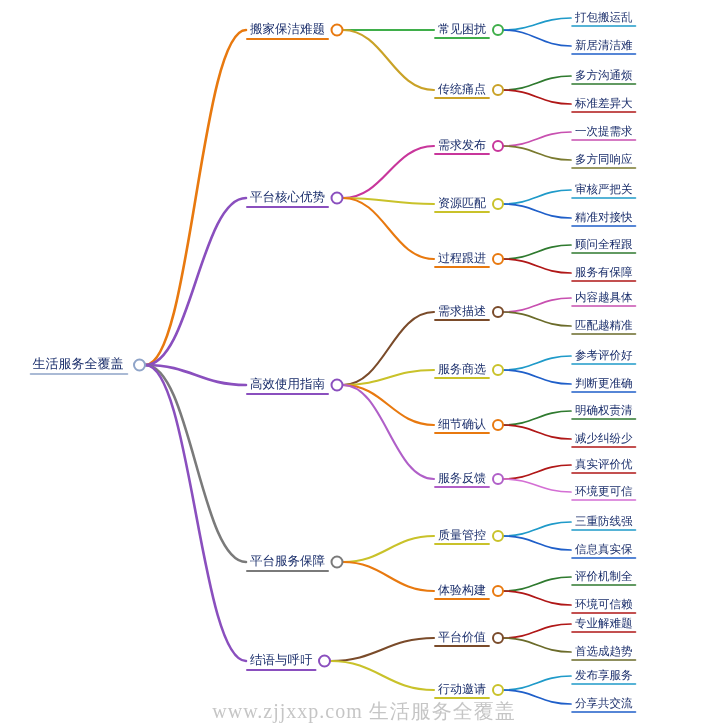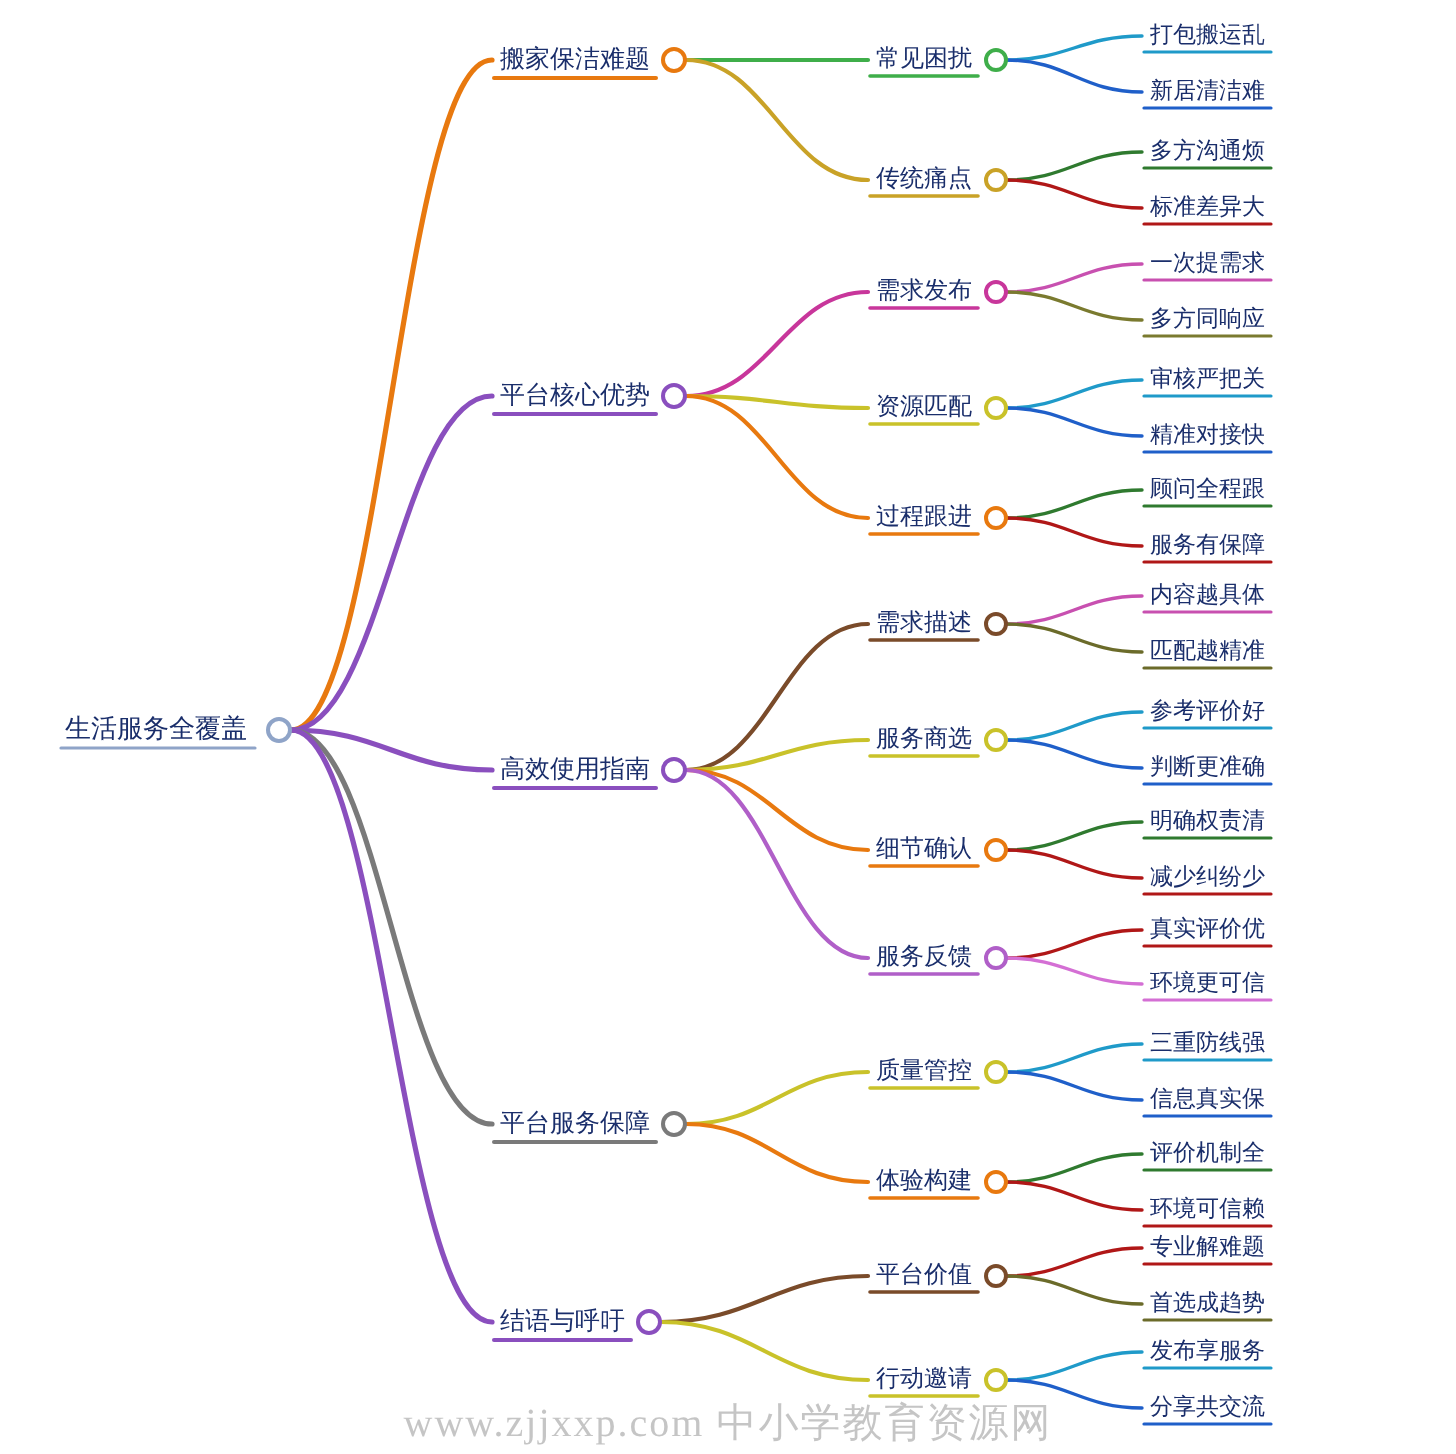--- a/index.html
+++ b/index.html
@@ -204,14 +204,14 @@
         <text x="575" y="652" class="node-label l3-label">首选成趋势</text>
         <path d="M 435 698 L 489 698" stroke="#c9c22a" stroke-width="1.8" fill="none" stroke-linecap="round"></path>
         <text x="438" y="690" class="node-label l2-label">行动邀请</text>
         <circle cx="498" cy="690" r="5" fill="#ffffff" stroke="#c9c22a" stroke-width="2"></circle>
         <path d="M 572 684 L 635.5 684" stroke="#1f9ac9" stroke-width="1.6" fill="none" stroke-linecap="round"></path>
         <text x="575" y="676" class="node-label l3-label">发布享服务</text>
         <path d="M 572 712 L 635.5 712" stroke="#1f5fc9" stroke-width="1.6" fill="none" stroke-linecap="round"></path>
         <text x="575" y="704" class="node-label l3-label">分享共交流</text>
       </g>
     </svg>
-  <div class="watermark">www.zjjxxp.com 中小学教育资源网</div>
+  <div class="watermark">www.zjjxxp.com 生活服务全覆盖</div>
 </div>
 
 </body></html>

